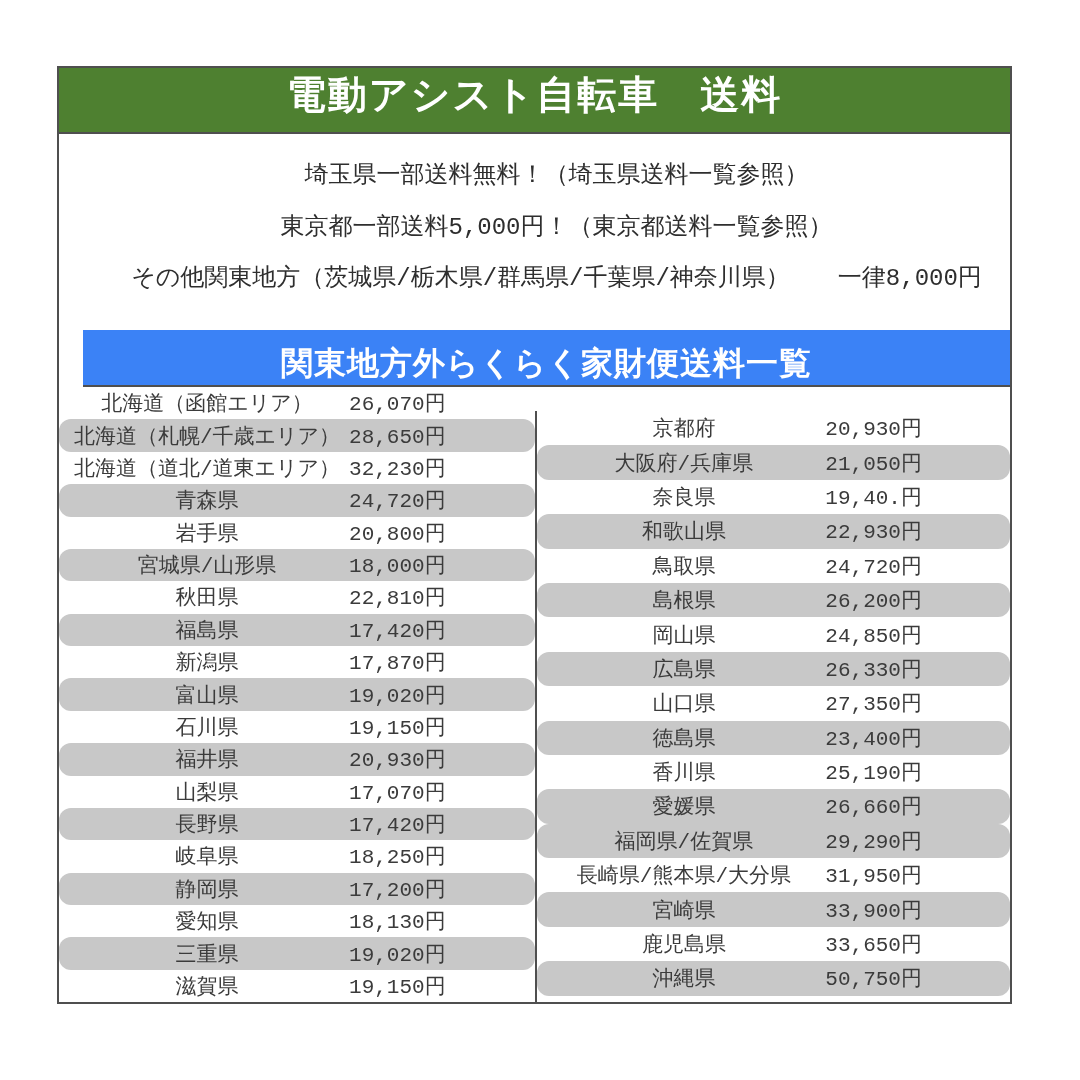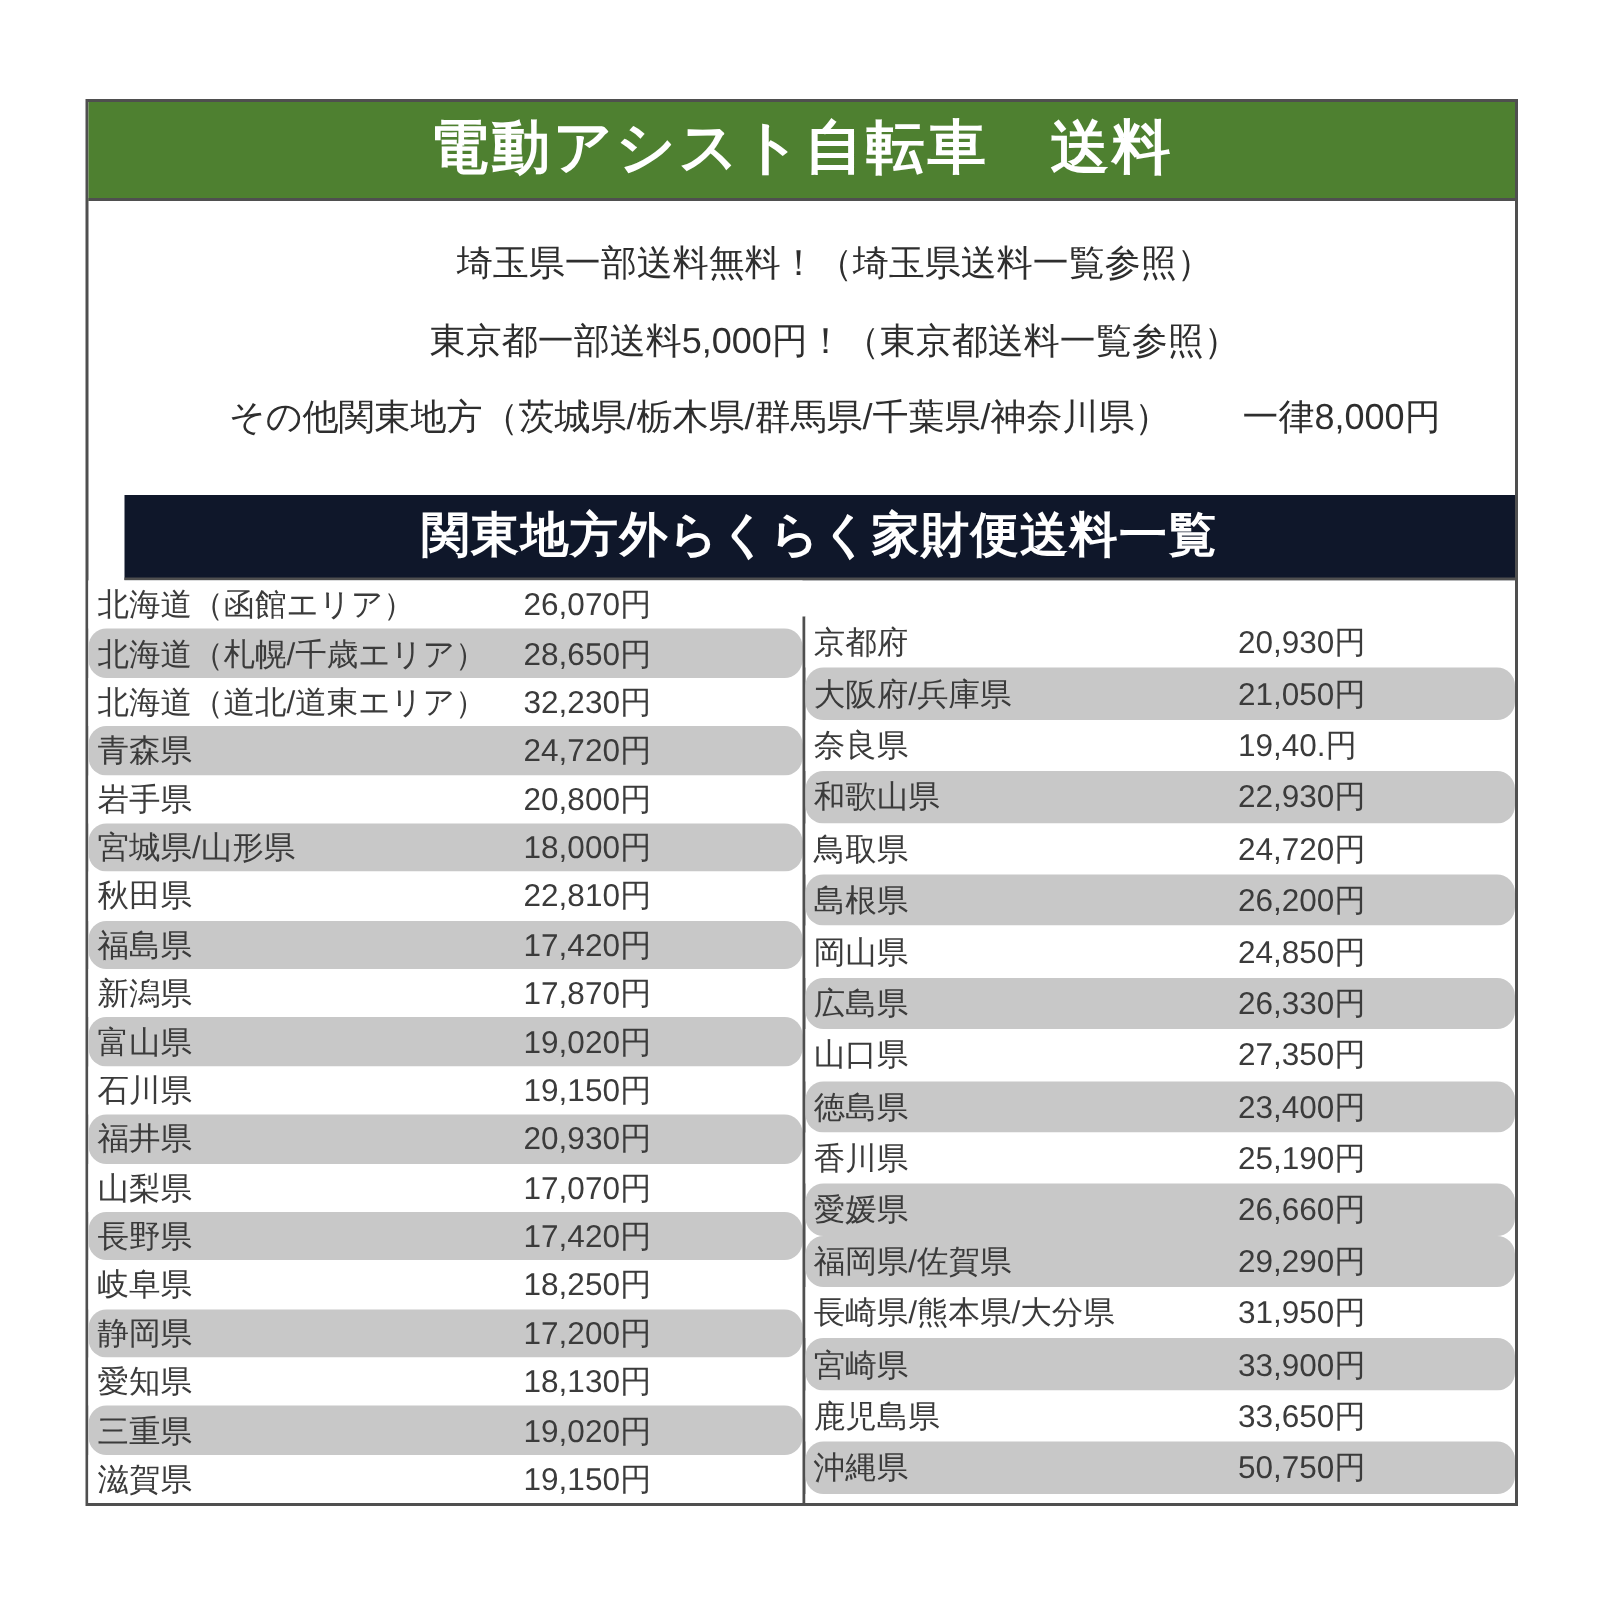--- a/index.html
+++ b/index.html
@@ -9,20 +9,21 @@
     width: 1080px;
     height: 1080px;
     font-family: "Liberation Sans", "DejaVu Sans", sans-serif;
   }
   .canvas {
     position: relative;
     width: 1080px;
     height: 1052px;
     background: #ffffff;
     overflow: hidden;
+    font-family: Liberation Mono, monospace;
   }
   .sheet {
     position: absolute;
     left: 57px;
     top: 66px;
     width: 955px;
     height: 938px;
     border: 2px solid #4f4f4f;
     box-sizing: border-box;
     display: flex;
@@ -62,25 +63,25 @@
   .intro .note {
     color: #2e2e2e;
     font-size: 24px;
     line-height: 1.2;
     text-align: center;
     white-space: pre;
   }
   .sub-header {
     flex: 0 0 57px;
     height: 57px;
-    background: #0f172a;
+    background: #3b82f6;
     border-bottom: 2px solid #4f4f4f;
     box-sizing: border-box;
     display: flex;
-    align-items: center;
+    align-items: flex-end;
     justify-content: center;
     margin-left: 24px;
   }
   .sub-header .title {
     color: #ffffff;
     font-size: 32px;
     font-weight: bold;
     letter-spacing: 1px;
     line-height: 1;
     padding-bottom: 3px;
@@ -108,20 +109,21 @@
     align-items: center;
     font-size: 21px;
     color: #3b3b3b;
   }
   .row.even { background: #ffffff; }
   .row.odd  { background: #c8c8c8; border-radius: 12px; }
   .cell-region {
     padding-left: 6px;
     white-space: nowrap;
     overflow: hidden;
+    text-align: center;
   }
   .cell-price {
     white-space: nowrap;
   }
 </style>
 </head>
 <body>
 
 <div class="canvas">
   <div class="sheet">

